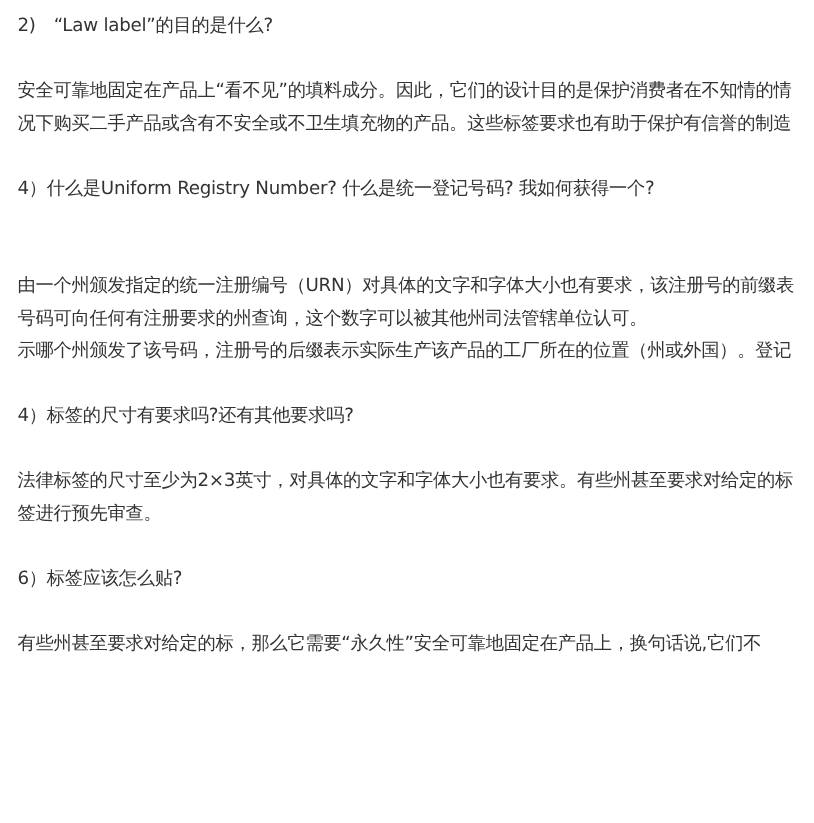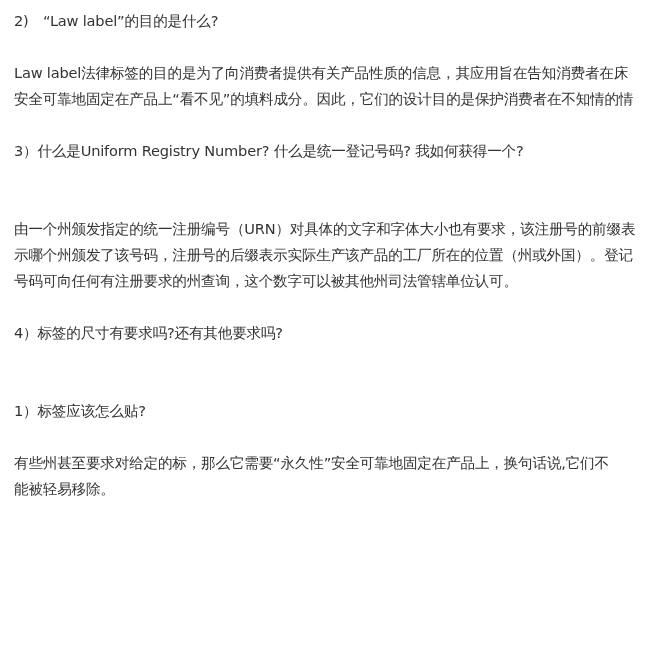--- a/index.html
+++ b/index.html
@@ -33,47 +33,50 @@
 </style>
 </head>
 <body>
 
 <div class="doc">
 
   <section>
     <div class="line q">2)　“Law label”的目的是什么?</div>
     <div class="gap"></div>
     <div>
-      <div class="line">Law label法律标签的目的是为了向消费者提供有关产品性质的信息，其应用旨在告知消费者在床</div>
       <div class="line">安全可靠地固定在产品上“看不见”的填料成分。因此，它们的设计目的是保护消费者在不知情的情</div>
+      <div class="line">况下购买二手产品或含有不安全或不卫生填充物的产品。这些标签要求也有助于保护有信誉的制造</div>
     </div>
     <div class="gap"></div>
   </section>
 
   <section>
-    <div class="line q">3）什么是Uniform Registry Number? 什么是统一登记号码? 我如何获得一个?</div>
+    <div class="line q">4）什么是Uniform Registry Number? 什么是统一登记号码? 我如何获得一个?</div>
     <div class="gap"></div>
     <div class="gap"></div>
     <div>
       <div class="line">由一个州颁发指定的统一注册编号（URN）对具体的文字和字体大小也有要求，该注册号的前缀表</div>
+      <div class="line">号码可向任何有注册要求的州查询，这个数字可以被其他州司法管辖单位认可。</div>
       <div class="line">示哪个州颁发了该号码，注册号的后缀表示实际生产该产品的工厂所在的位置（州或外国）。登记</div>
-      <div class="line">号码可向任何有注册要求的州查询，这个数字可以被其他州司法管辖单位认可。</div>
     </div>
     <div class="gap"></div>
   </section>
 
   <section>
     <div class="line q">4）标签的尺寸有要求吗?还有其他要求吗?</div>
     <div class="gap"></div>
+    <div>
+      <div class="line">法律标签的尺寸至少为2×3英寸，对具体的文字和字体大小也有要求。有些州甚至要求对给定的标</div>
+      <div class="line">签进行预先审查。</div>
+    </div>
     <div class="gap"></div>
   </section>
 
   <section>
-    <div class="line q">1）标签应该怎么贴?</div>
+    <div class="line q">6）标签应该怎么贴?</div>
     <div class="gap"></div>
     <div>
       <div class="line">有些州甚至要求对给定的标，那么它需要“永久性”安全可靠地固定在产品上，换句话说,它们不</div>
-      <div class="line">能被轻易移除。</div>
     </div>
     <div class="gap"></div>
   </section>
 
 </div>
 
 </body></html>

